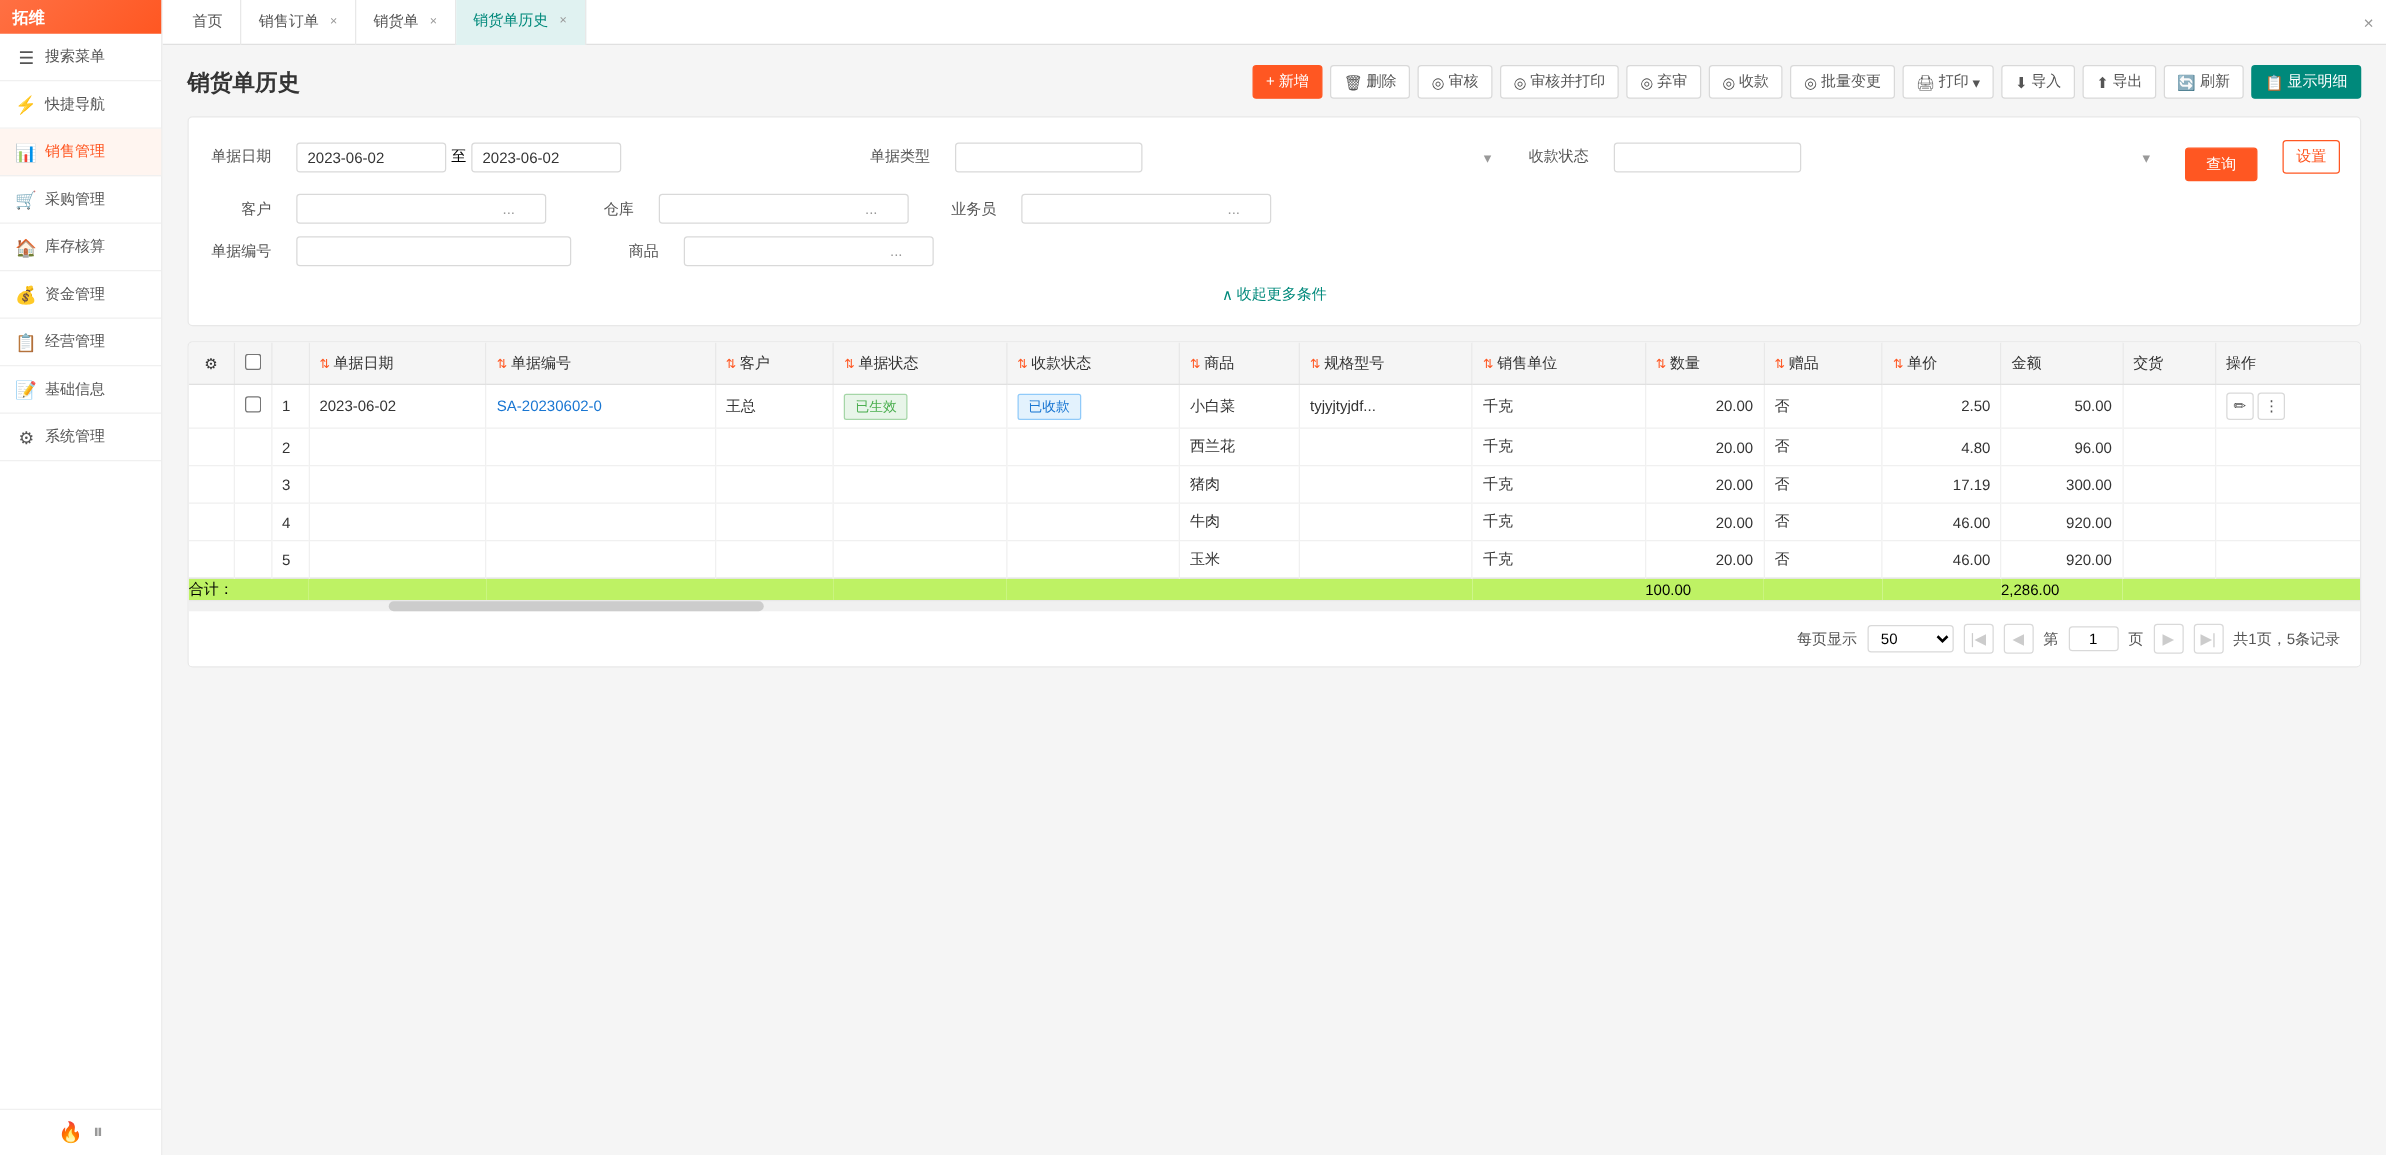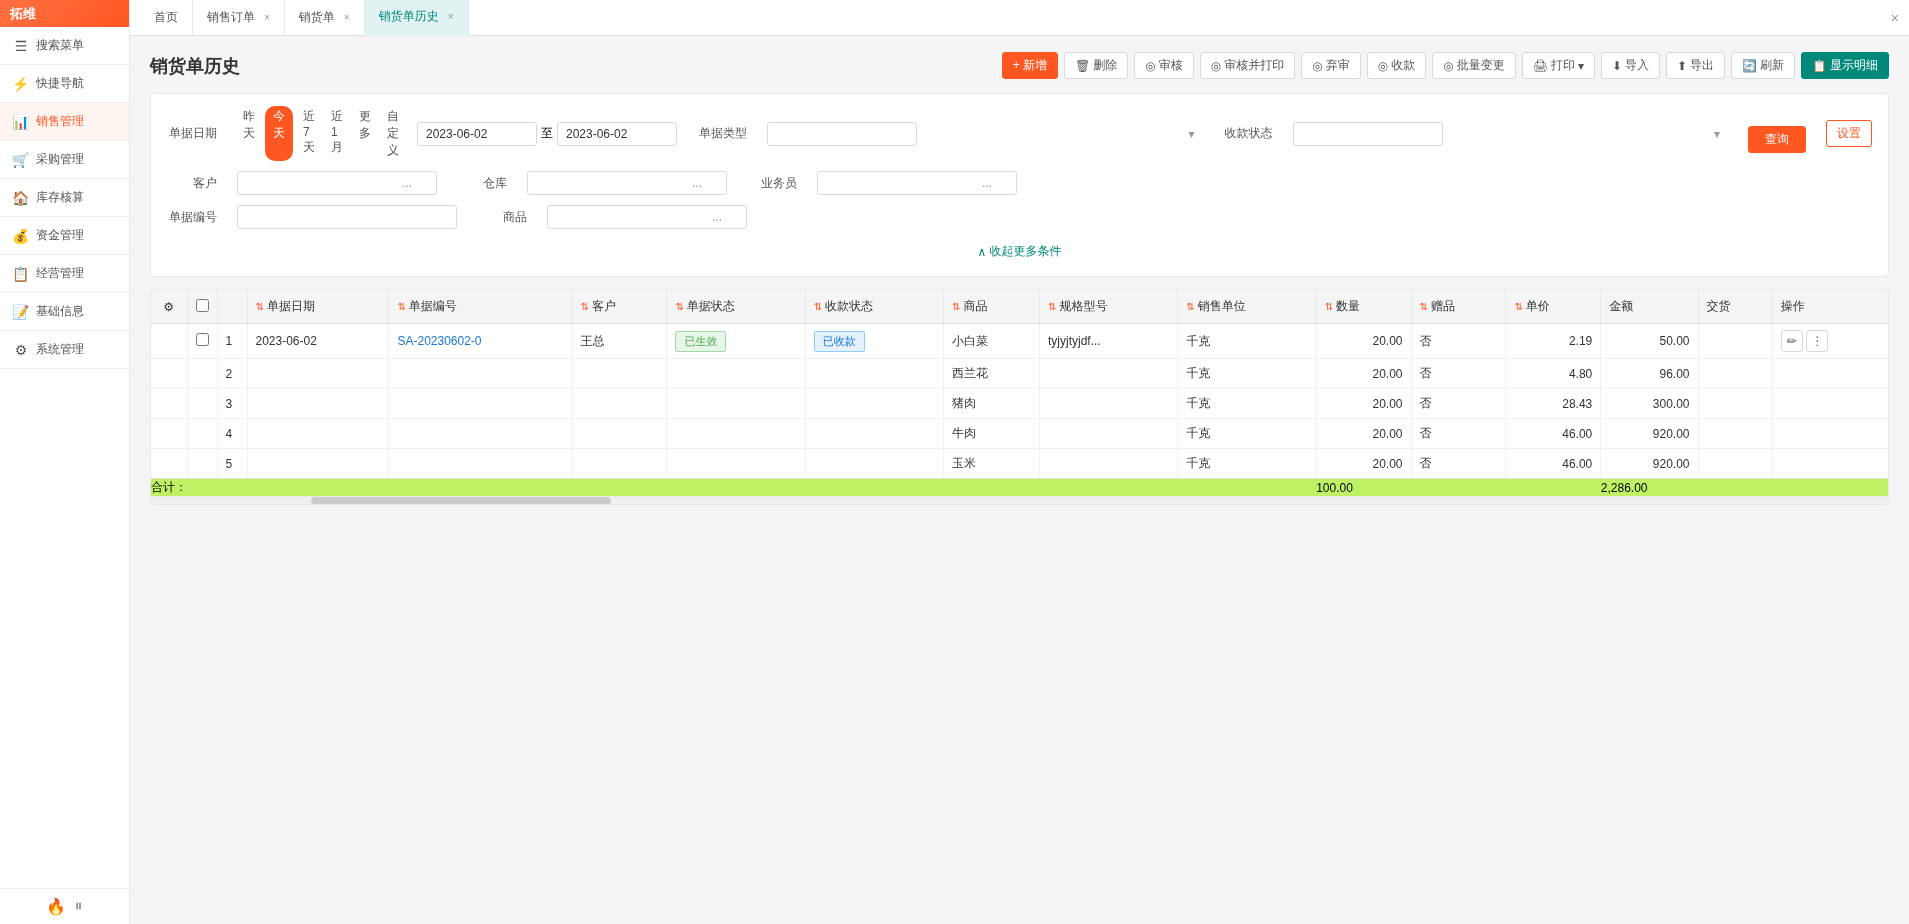--- a/index.html
+++ b/index.html
@@ -476,28 +476,20 @@
           <span>显示明细</span>
         </button>
       </div>
     </div>
 
     <div class="filter-panel">
 
       <div class="filter-row">
         <span class="filter-label">单据日期</span>
         <div class="date-range">
-          <div class="date-tabs">
-            <span class="date-tab">昨天</span>
-            <span class="date-tab active" style="background:#ff5722;color:#fff;border-radius:10px;padding:2px 8px;">今天</span>
-            <span class="date-tab">近7天</span>
-            <span class="date-tab">近1月</span>
-            <span class="date-tab">更多</span>
-            <span class="date-tab">自定义</span>
-          </div>
           <div style="display:flex;align-items:center;gap:4px;">
             <input type="text" class="filter-input" style="max-width: 110px;" value="2023-06-02">
             <span>至</span>
             <input type="text" class="filter-input" style="max-width: 110px;" value="2023-06-02">
           </div>
         </div>
 
         <span class="filter-label">单据类型</span>
         <div class="select-wrapper" style="min-width:180px;">
           <select class="filter-select">
@@ -604,21 +596,21 @@
     <td>2023-06-02</td>
     <td><a>SA-20230602-0</a></td>
     <td>王总</td>
     <td><span class="badge badge-green">已生效</span></td>
     <td><span class="badge badge-blue">已收款</span></td>
     <td>小白菜</td>
     <td>tyjyjtyjdf...</td>
     <td>千克</td>
     <td style="text-align:right;">20.00</td>
     <td>否</td>
-    <td style="text-align:right;">2.19</td>
+    <td style="text-align:right;">2.50</td>
     <td style="text-align:right;">50.00</td>
     <td></td>
     <td><button class="table-action-btn">✏</button> <button class="table-action-btn">⋮</button></td>
   </tr>
             <tr>
     <td style="text-align:center;"></td>
     <td class="checkbox-cell"></td>
     <td>2</td>
     <td></td>
     <td></td>
@@ -642,21 +634,21 @@
     <td></td>
     <td></td>
     <td></td>
     <td></td>
     <td></td>
     <td>猪肉</td>
     <td></td>
     <td>千克</td>
     <td style="text-align:right;">20.00</td>
     <td>否</td>
-    <td style="text-align:right;">28.43</td>
+    <td style="text-align:right;">17.19</td>
     <td style="text-align:right;">300.00</td>
     <td></td>
     <td></td>
   </tr>
             <tr>
     <td style="text-align:center;"></td>
     <td class="checkbox-cell"></td>
     <td>4</td>
     <td></td>
     <td></td>
@@ -711,15 +703,31 @@
             <td></td>
             <td></td>
           </tr>
         </tfoot>
       </table>
 
       <div class="horizontal-scrollbar">
         <div class="horizontal-scrollbar-thumb"></div>
       </div>
 
+      <div class="pagination">
+        <span>每页显示</span>
+        <select class="per-page-select">
+          <option value="50">50</option>
+          <option value="100">100</option>
+          <option value="200">200</option>
+        </select>
+        <button class="page-btn disabled">|◀</button>
+        <button class="page-btn disabled">◀</button>
+        <span>第</span>
+        <input type="text" class="page-input" value="1" style="">
+        <span>页</span>
+        <button class="page-btn disabled">▶</button>
+        <button class="page-btn disabled">▶|</button>
+        <span>共1页，5条记录</span>
+      </div>
     </div>
   </div>
 </div>
 
 </body></html>

